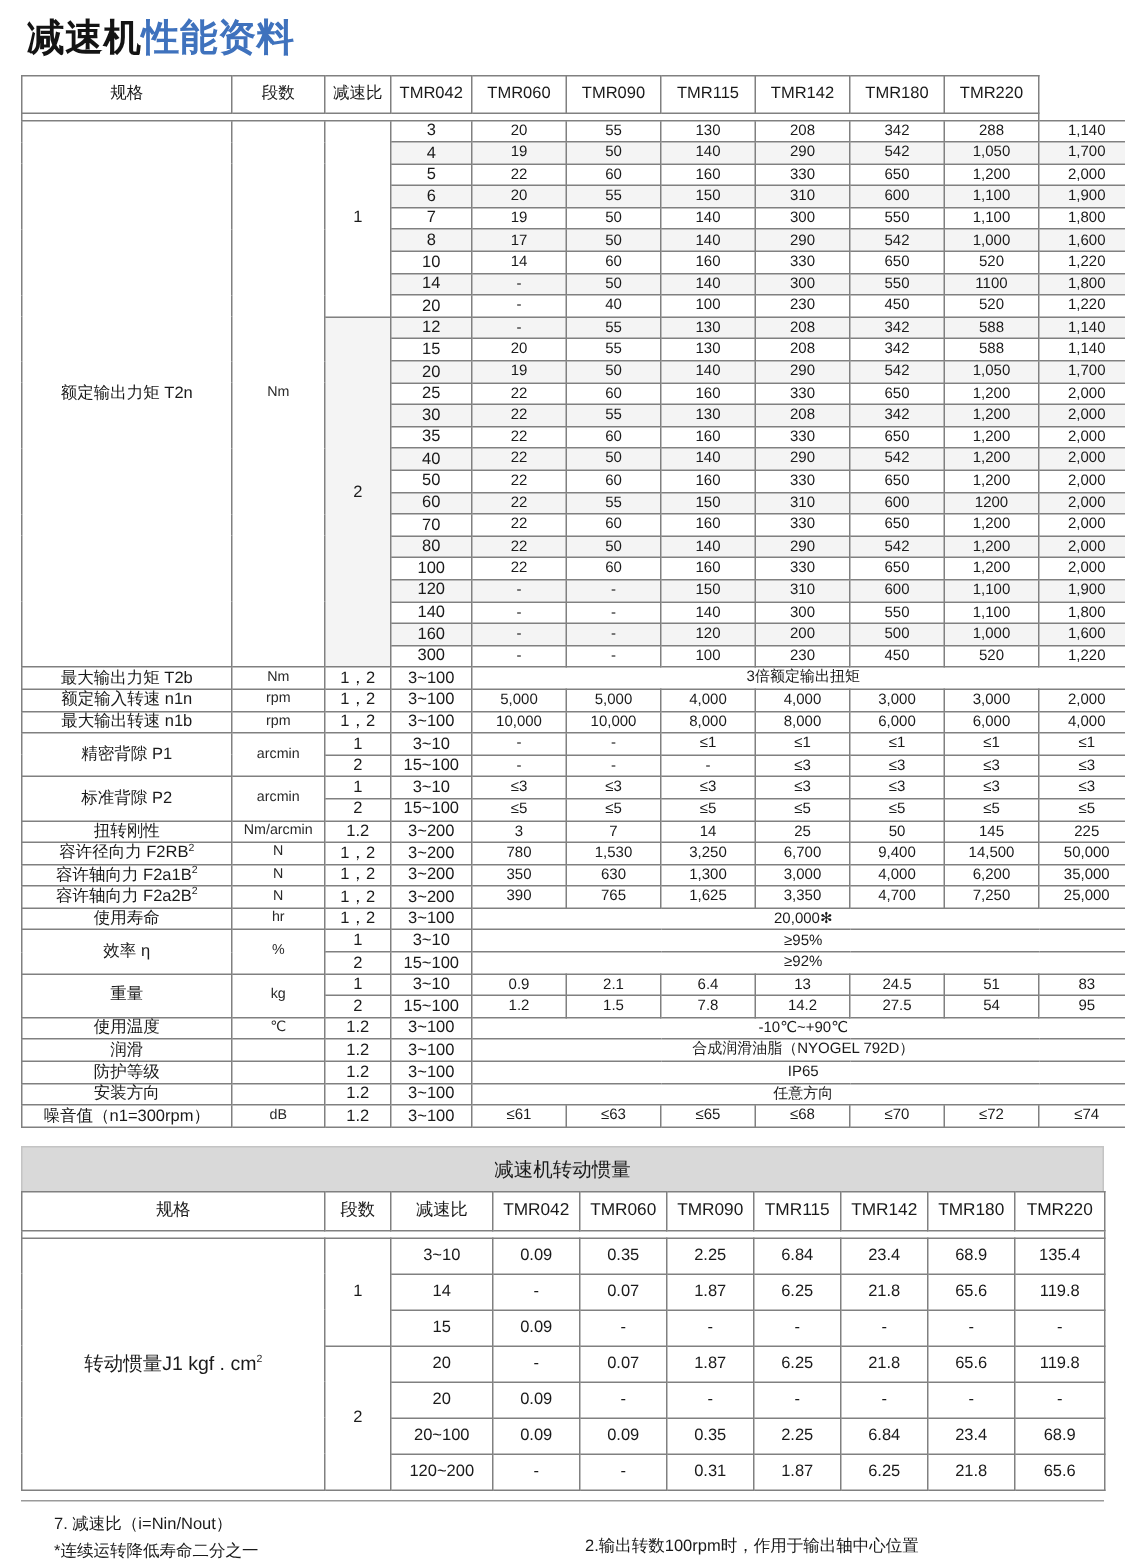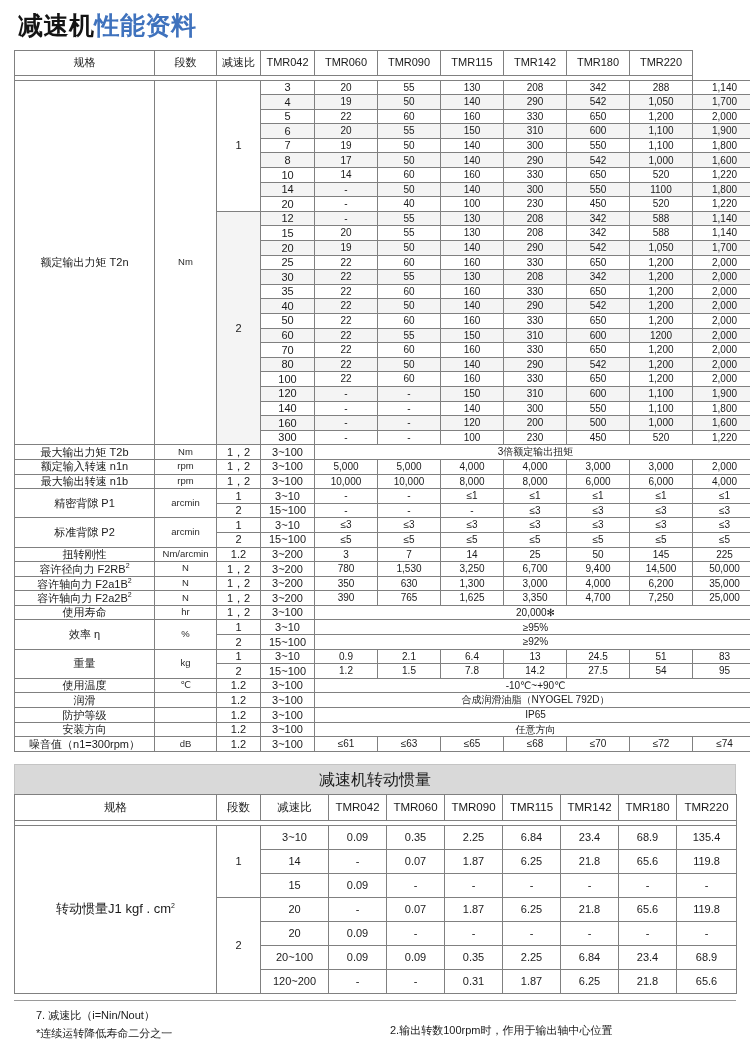--- a/index.html
+++ b/index.html
@@ -99,21 +99,21 @@
 
   
   .gap { height: 12px; }
   .sect-title {
     background: #d9d9d9;
     width: 722px;
     box-sizing: border-box;
     height: 30px;
     line-height: 30px;
     text-align: center;
-    font-size: 16px;
+    font-size: 13px;
     color: #1a1a1a;
     border: 1px solid #c4c4c4;
     border-bottom: none;
   }
   table.inertia { font-size: 11px; }
   table.inertia .r td { height: 23px; font-size: 11px; }
   table.inertia .hdr td { height: 25px; font-size: 11.5px; }
   table.inertia td.label {
     text-align: center;
     padding-left: 0;

